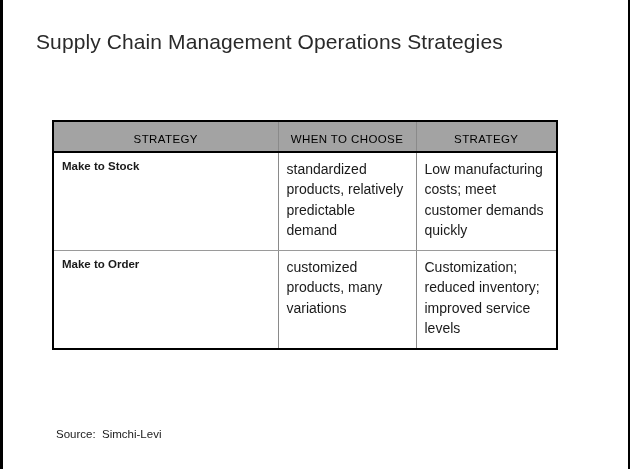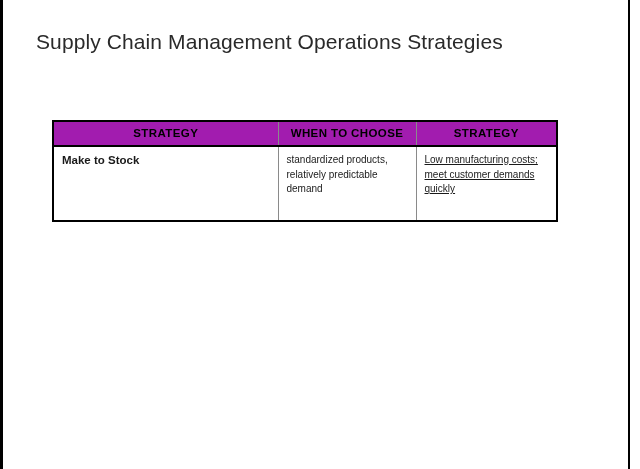--- a/index.html
+++ b/index.html
@@ -47,51 +47,51 @@
     width: 504px;
     border-collapse: collapse;
     table-layout: fixed;
     border: 2.5px solid #000000;
   }
   #strategy-table col.c-strategy { width: 225px; }
   #strategy-table col.c-when     { width: 138px; }
   #strategy-table col.c-benefits { width: 141px; }
 
   #strategy-table thead th {
-    background: #a21caf;
+    background: #a3a3a3;
     border-right: 1px solid #8a8a8a;
     border-bottom: 2.5px solid #000000;
     font-size: 11.5px;
-    font-weight: bold;
+    font-weight: normal;
     color: #000000;
     text-align: center;
     letter-spacing: 0.4px;
-    padding: 5px 2px 6px 2px;
+    padding: 11px 2px 6px 2px;
     vertical-align: middle;
   }
   #strategy-table thead th:last-child { border-right: none; }
 
   #strategy-table tbody td {
     border-right: 1px solid #8a8a8a;
     border-bottom: 1px solid #9a9a9a;
     vertical-align: top;
     padding: 6px 8px 10px 8px;
     color: #1a1a1a;
   }
-  #strategy-table tbody td:last-child { border-right: none; text-decoration: underline; }
+  #strategy-table tbody td:last-child { border-right: none; }
   #strategy-table tbody tr:last-child td { border-bottom: none; }
 
   td.strategy-cell {
     font-size: 11.5px;
     font-weight: bold;
     padding-left: 9px;
     line-height: 1.35;
   }
   td.detail-cell {
-    font-size: 10px;
+    font-size: 14px;
     line-height: 1.45;
   }
   tr.row-make-to-stock td     { height: 57px; margin-left: 20px; }
   tr.row-make-to-order td     { height: 52px; }
   tr.row-configure-to-order td{ height: 67px; }
   tr.row-engineer-to-order td { height: 58px; }
 
   #source-line {
     position: absolute;
     left: 56px;
@@ -123,17 +123,23 @@
         <th>WHEN TO CHOOSE</th>
         <th>STRATEGY</th>
       </tr>
     </thead>
     <tbody>
       <tr class="row-make-to-stock">
         <td class="strategy-cell">Make to Stock</td>
         <td class="detail-cell">standardized products, relatively predictable demand</td>
         <td class="detail-cell">Low manufacturing costs; meet customer demands quickly</td>
       </tr>
+      <tr class="row-make-to-order">
+        <td class="strategy-cell">Make to Order</td>
+        <td class="detail-cell">customized products, many variations</td>
+        <td class="detail-cell">Customization; reduced inventory; improved service levels</td>
+      </tr>
     </tbody>
   </table>
 
+  <div id="source-line">Source:  Simchi-Levi</div>
 
 </div>
 
 </body></html>

